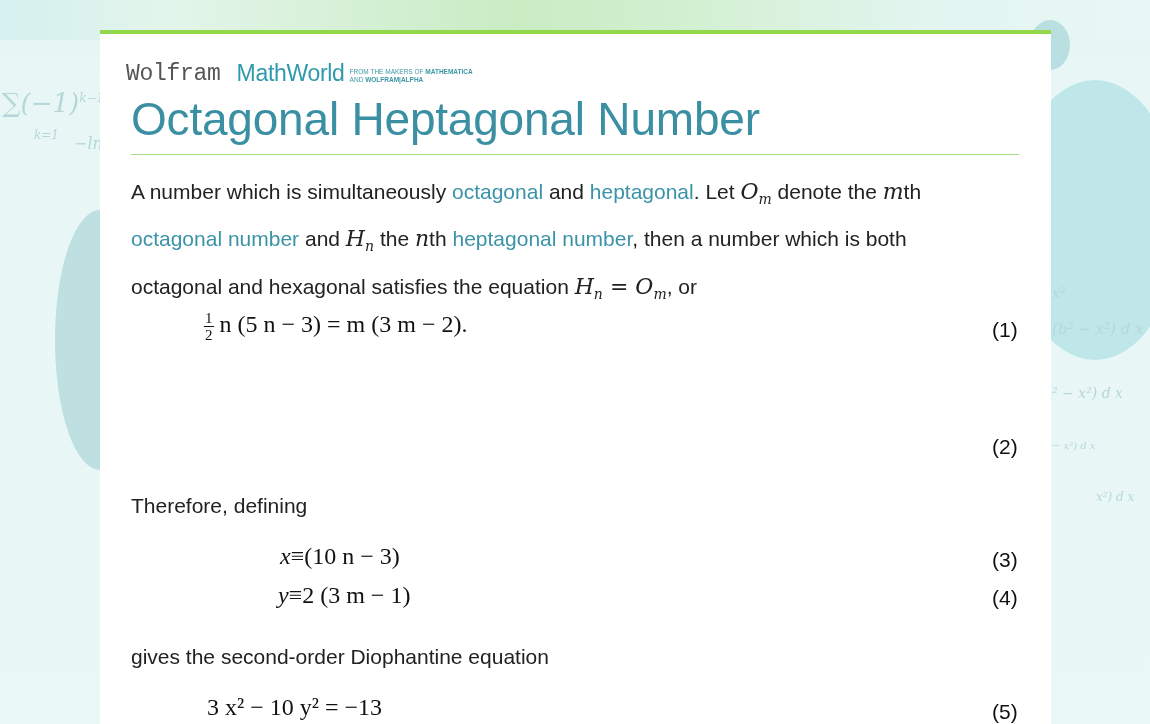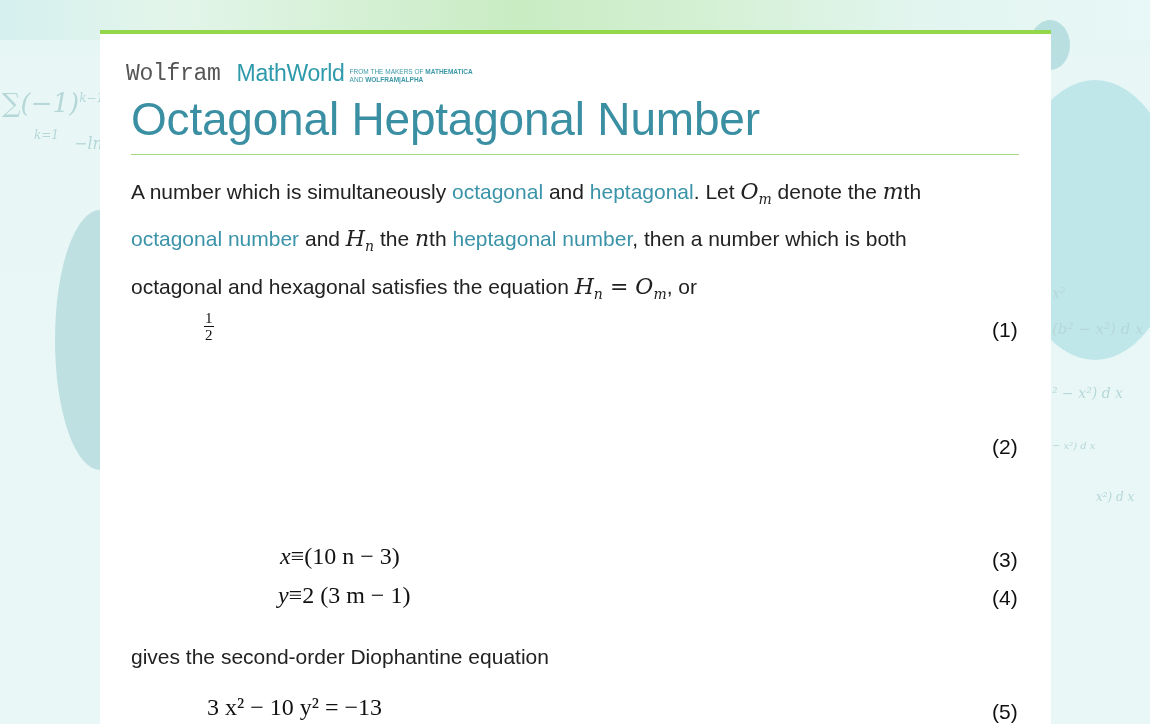--- a/index.html
+++ b/index.html
@@ -94,27 +94,28 @@
   <div class="title">Octagonal Heptagonal Number</div>
   <div class="title-rule"></div>
 
   <div class="para" style="top:138px;">
     <span>A number which is simultaneously </span><span class="link">octagonal</span><span> and </span><span class="link">heptagonal</span><span>. Let </span><span class="mi"><span>O</span><sub>m</sub></span><span> denote the </span><span class="mi">m</span><span>th</span><br>
     <span class="link">octagonal number</span><span> and </span><span class="mi"><span>H</span><sub>n</sub></span><span> the </span><span class="mi">n</span><span>th </span><span class="link">heptagonal number</span><span>, then a number which is both</span><br>
     <span>octagonal and hexagonal satisfies the equation </span><span class="mi"><span>H</span><sub>n</sub> <span>= </span><span>O</span><sub>m</sub></span><span>, or</span>
   </div>
 
   <div class="eq" style="left:104px; top:276px;">
-    <span class="frac"><span class="num">1</span><span>2</span></span>
+    <span class="frac"><span class="num">1</span><span>2</span></span><span>n (5 n − 3) = m (3 m − 2).</span>
   </div>
   <div class="eqnum" style="top:284px;">(1)</div>
 
 
   <div class="eqnum" style="top:401px;">(2)</div>
 
+  <div class="para" style="top:452px;">Therefore, defining</div>
 
   <div class="eq" style="left:180px; top:509px;">
     <i>x</i><span>≡(10 n − 3)</span>
   </div>
   <div class="eqnum" style="top:514px;">(3)</div>
 
   <div class="eq" style="left:178px; top:548px;">
     <i>y</i><span>≡2 (3 m − 1)</span>
   </div>
   <div class="eqnum" style="top:552px;">(4)</div>

